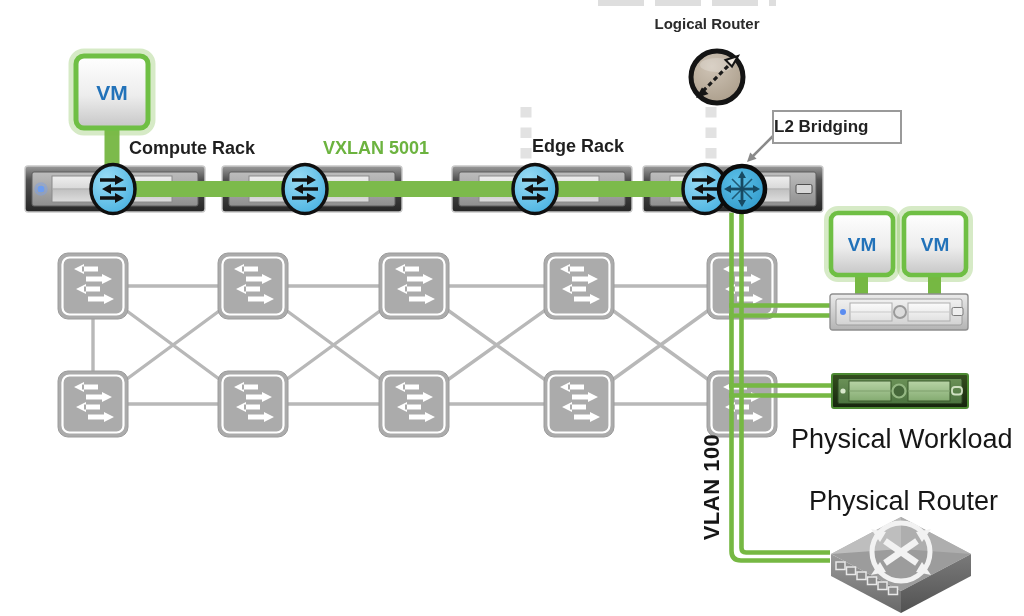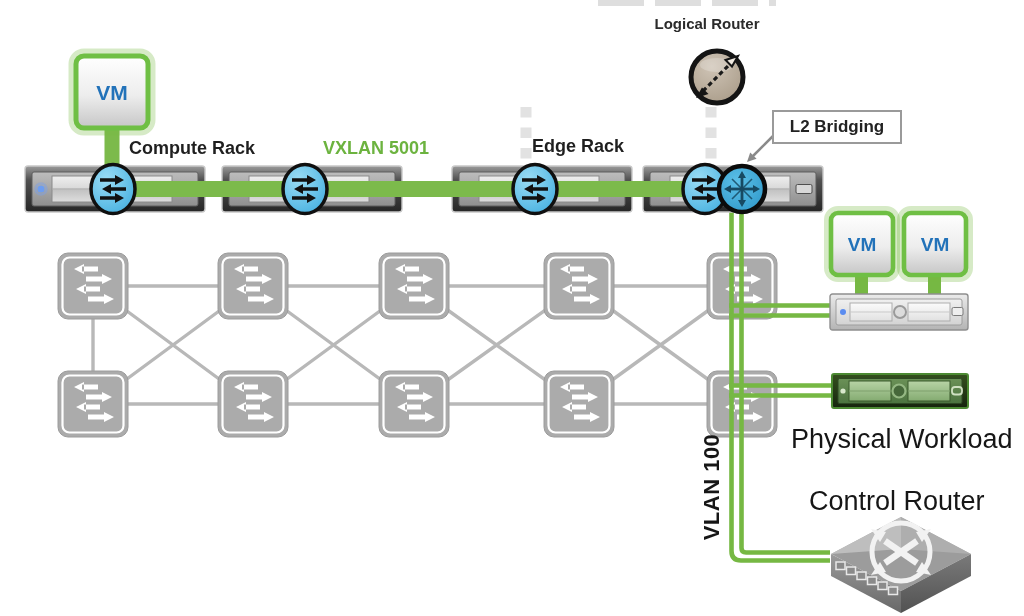--- a/index.html
+++ b/index.html
@@ -4,21 +4,21 @@
 <style>
   html,body{margin:0;padding:0;background:#fff;}
   .canvas{position:relative;width:1024px;height:616px;background:#ffffff;overflow:hidden;
           font-family:"Liberation Sans",sans-serif;}
   svg{position:absolute;left:0;top:0;}
   .label{position:absolute;color:#1f1f1f;white-space:nowrap;}
   .lbl-rack{font-size:18px;font-weight:bold;text-align:center;}
   .lbl-vxlan{font-size:18px;font-weight:bold;color:#6cb33f;}
   .lbl-lr{font-size:15px;font-weight:bold;text-align:center;line-height:17px;color:#2b2b2b;width:200px;white-space:normal;}
   .l2box{position:absolute;left:772px;top:110px;width:126px;height:30px;background:#fff;
-         border:2px solid #9a9a9a;font-size:17px;font-weight:bold;text-align:center;line-height:30px;color:#222;}
+         border:2px solid #9a9a9a;font-size:17px;font-weight:bold;line-height:30px;color:#222;}
   .lbl-big{font-size:27px;font-weight:400;color:#161616;margin-left:12px;}
   .lbl-vlan{font-size:22px;font-weight:bold;color:#161616;width:124px;text-align:center;
             transform:rotate(-90deg);transform-origin:center;letter-spacing:.5px;}
 </style>
 </head>
 <body>
 
 <div class="canvas">
 
 <svg width="1024" height="616" viewBox="0 0 1024 616">
@@ -255,17 +255,17 @@
   <span style="display:block">Logical Router</span>
 </div>
 
 <div class="l2box">L2 Bridging</div>
 
 <div class="label lbl-rack" style="left:129px;top:138px;">Compute Rack</div>
 <div class="label lbl-vxlan" style="left:303px;top:138px;margin-left:20px;">VXLAN 5001</div>
 <div class="label lbl-rack" style="left:532px;top:136px;">Edge Rack</div>
 
 <div class="label lbl-big" style="left:779px;top:424px;">Physical Workload</div>
-<div class="label lbl-big" style="left:797px;top:486px;">Control Router</div>
+<div class="label lbl-big" style="left:797px;top:486px;">Physical Router</div>
 
 <div class="label lbl-vlan" style="left:650px;top:474px;">VLAN 100</div>
 
 </div>
 
 </body></html>

